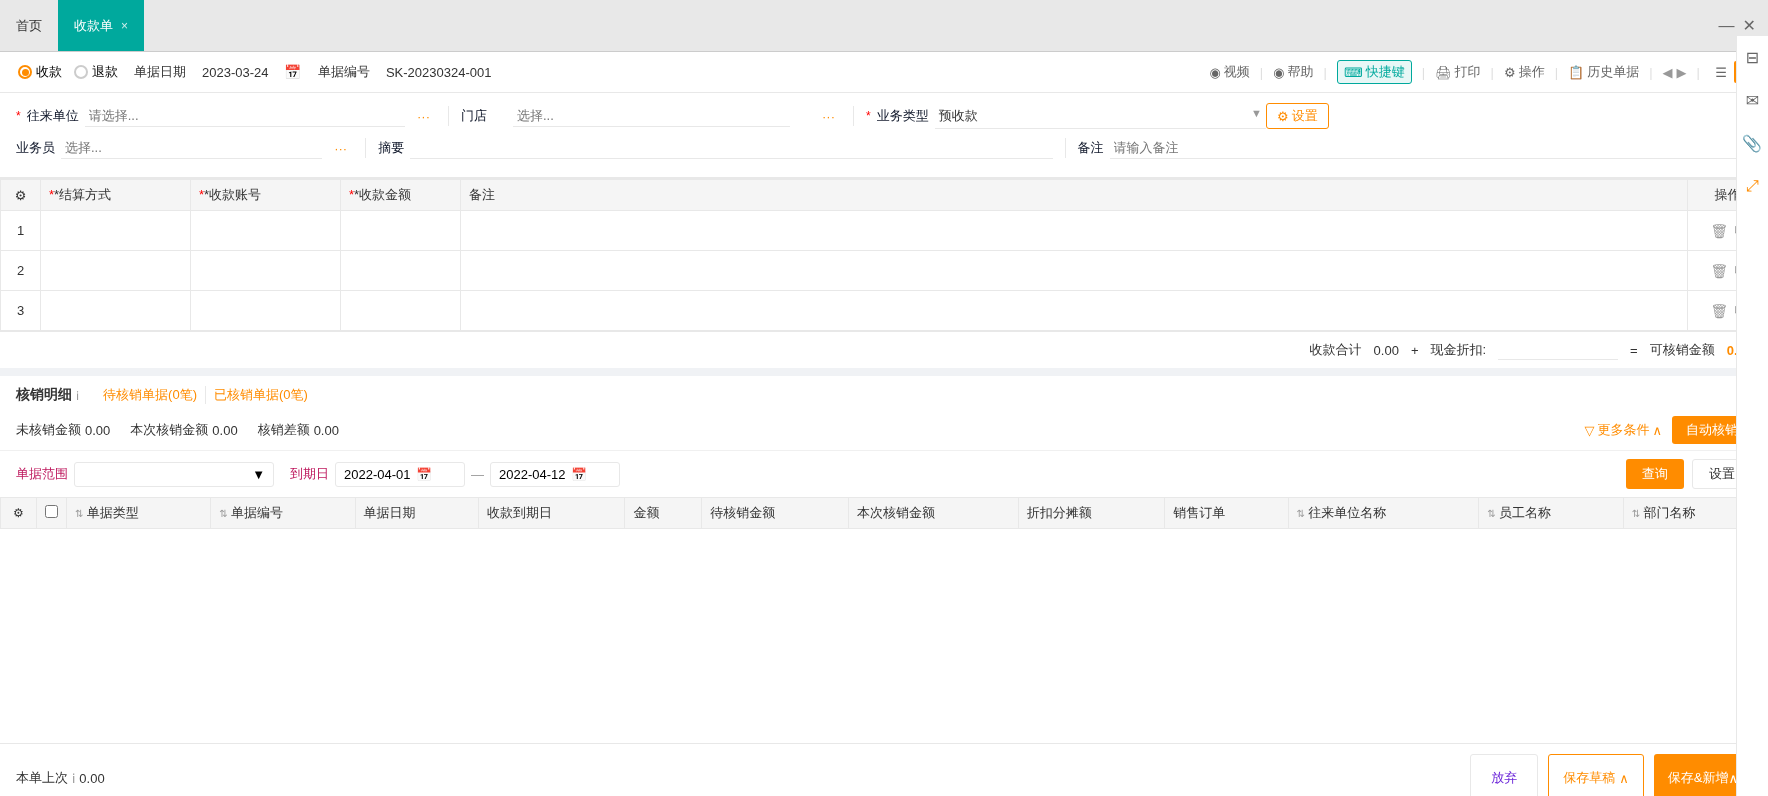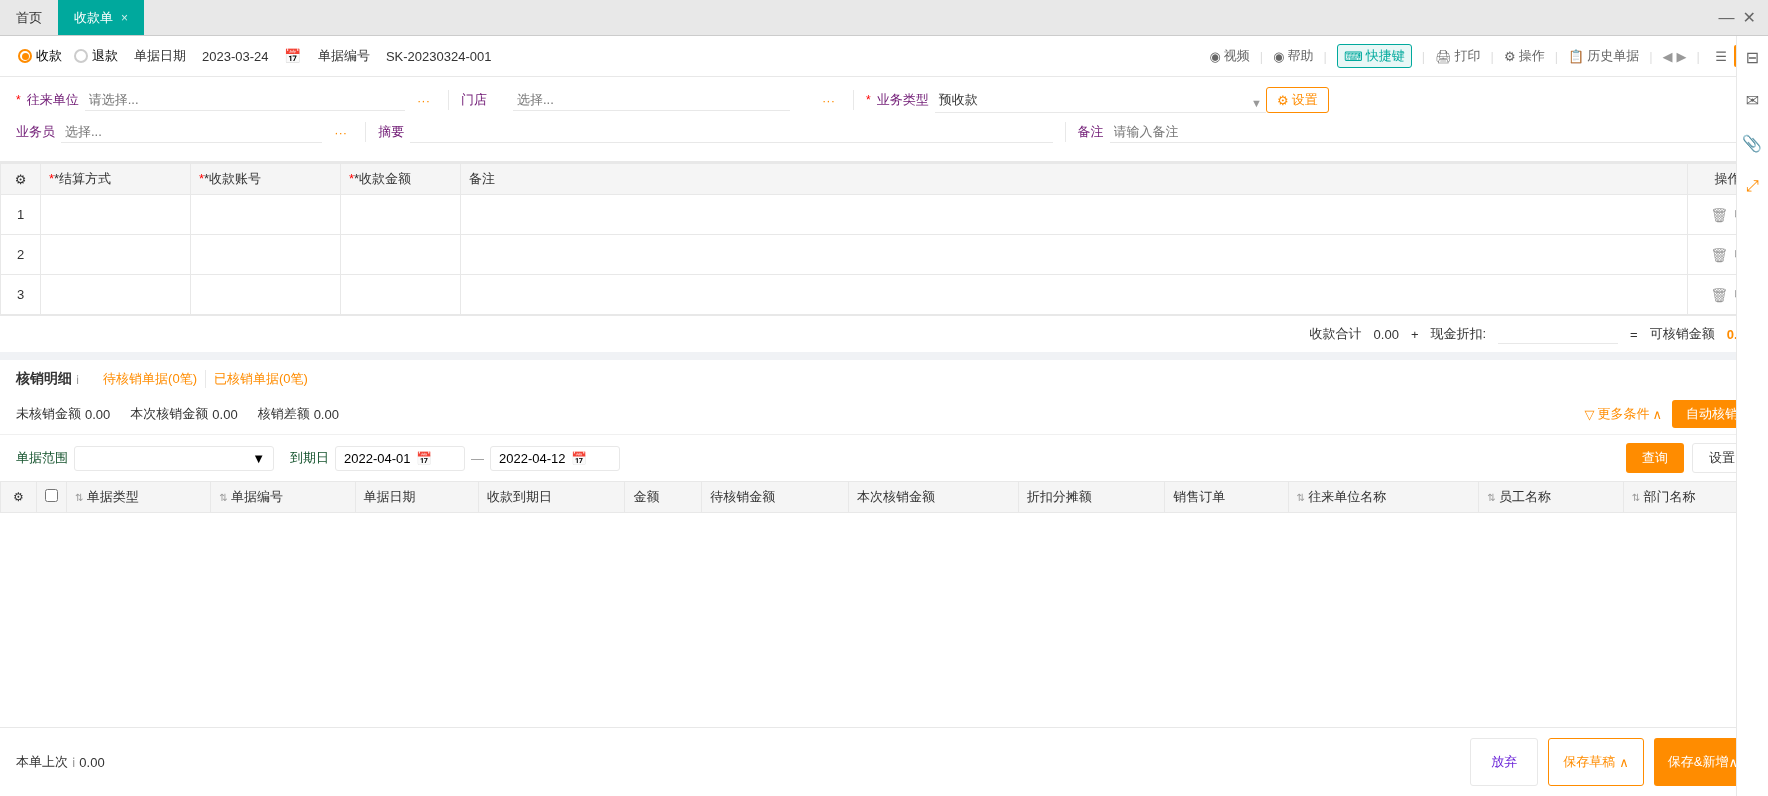--- a/index.html
+++ b/index.html
@@ -1,20 +1,20 @@
 <!DOCTYPE html>
 <html><head>
   <meta charset="utf-8">
   <style>
     * { box-sizing: border-box; margin: 0; padding: 0; font-family: 'Microsoft YaHei', Arial, sans-serif; font-size: 13px; }
     body { background: #f0f2f5; overflow: hidden; width: 1768px; height: 796px; }
 
     
     .tab-bar {
-      display: flex; align-items: center; background: #e8e8e8; height: 36px; border-bottom: 1px solid #ccc;
+      display: flex; align-items: center; background: #e8e8e8; height: 52px; border-bottom: 1px solid #ccc;
     }
     .tab-item {
       padding: 0 16px; height: 100%; display: flex; align-items: center; cursor: pointer; font-size: 13px; color: #333; background: #e8e8e8;
     }
     .tab-item.active {
       background: #00a99d; color: #fff; border-radius: 0;
     }
     .tab-close {
       margin-left: 8px; font-size: 12px; cursor: pointer; color: rgba(255,255,255,0.8);
     }
@@ -50,31 +50,31 @@
     .view-icon { width: 22px; height: 22px; display: flex; align-items: center; justify-content: center; cursor: pointer; border-radius: 2px; }
     .view-icon.active { background: #ff8c00; color: #fff; }
 
     
     .form-area {
       padding: 10px 16px; border-bottom: 1px solid #e8e8e8; background: #fff; flex-shrink: 0;
     }
     .form-row { display: flex; align-items: center; margin-bottom: 8px; gap: 0; }
     .form-field { display: flex; align-items: center; flex: 1; gap: 6px; min-width: 0; }
     .form-field .required { color: #f00; font-size: 12px; }
-    .form-field label { white-space: nowrap; color: #701a75; }
+    .form-field label { white-space: nowrap; color: #0f172a; }
     .form-input {
       flex: 1; border: none; border-bottom: 1px solid #e8e8e8; padding: 3px 4px; color: #999; font-size: 13px; outline: none; min-width: 0;
     }
     .more-btn { color: #ff8c00; cursor: pointer; padding: 0 6px; flex-shrink: 0; }
     .divider-v { width: 1px; background: #e8e8e8; height: 20px; margin: 0 12px; flex-shrink: 0; }
     .settings-btn {
       background: #fff; border: 1px solid #ff8c00; color: #ff8c00; padding: 3px 10px; border-radius: 3px; cursor: pointer; display: flex; align-items: center; gap: 3px; flex-shrink: 0;
     }
     .select-field {
-      flex: 1; border: none; border-bottom: 1px solid #e8e8e8; padding: 3px 4px; color: #333; font-size: 13px; display: flex; align-items: flex-end; justify-content: space-between;
+      flex: 1; border: none; border-bottom: 1px solid #e8e8e8; padding: 3px 4px; color: #333; font-size: 13px; display: flex; align-items: flex-start; justify-content: space-between;
     }
     .select-arrow { color: #999; font-size: 11px; }
 
     
     .table-area { flex: 0 0 auto; border-top: 1px solid #e8e8e8; overflow: hidden; }
     .data-table { width: 100%; border-collapse: collapse; }
     .data-table th {
       background: #f5f5f5; border: 1px solid #e8e8e8; padding: 6px 8px; text-align: left; font-weight: normal; color: #333; white-space: nowrap;
     }
     .data-table td { border: 1px solid #e8e8e8; padding: 6px 8px; color: #333; height: 40px; }
@@ -111,21 +111,21 @@
     .stats-right { margin-left: auto; display: flex; align-items: center; gap: 10px; }
     .filter-btn { color: #ff8c00; cursor: pointer; display: flex; align-items: center; gap: 3px; font-size: 13px; }
     .auto-btn {
       background: #ff8c00; color: #fff; border: none; padding: 5px 14px; border-radius: 3px; cursor: pointer; font-size: 13px;
     }
 
     .filter-row {
       display: flex; align-items: center; padding: 8px 16px; background: #fff; gap: 16px; border-top: 1px solid #f0f0f0; flex-shrink: 0;
     }
     .filter-field { display: flex; align-items: center; gap: 6px; }
-    .filter-label { color: #14532d; white-space: nowrap; }
+    .filter-label { color: #be185d; white-space: nowrap; }
     .filter-select {
       border: 1px solid #e8e8e8; padding: 4px 8px; border-radius: 3px; display: flex; align-items: center; gap: 6px; cursor: pointer; width: 200px; justify-content: space-between;
     }
     .date-input {
       border: 1px solid #e8e8e8; padding: 4px 8px; border-radius: 3px; display: flex; align-items: center; gap: 6px; cursor: pointer; width: 130px;
     }
     .date-separator { color: #999; }
     .filter-right { margin-left: auto; display: flex; gap: 8px; }
     .query-btn {
       background: #ff8c00; color: #fff; border: none; padding: 5px 16px; border-radius: 3px; cursor: pointer; font-size: 13px;

